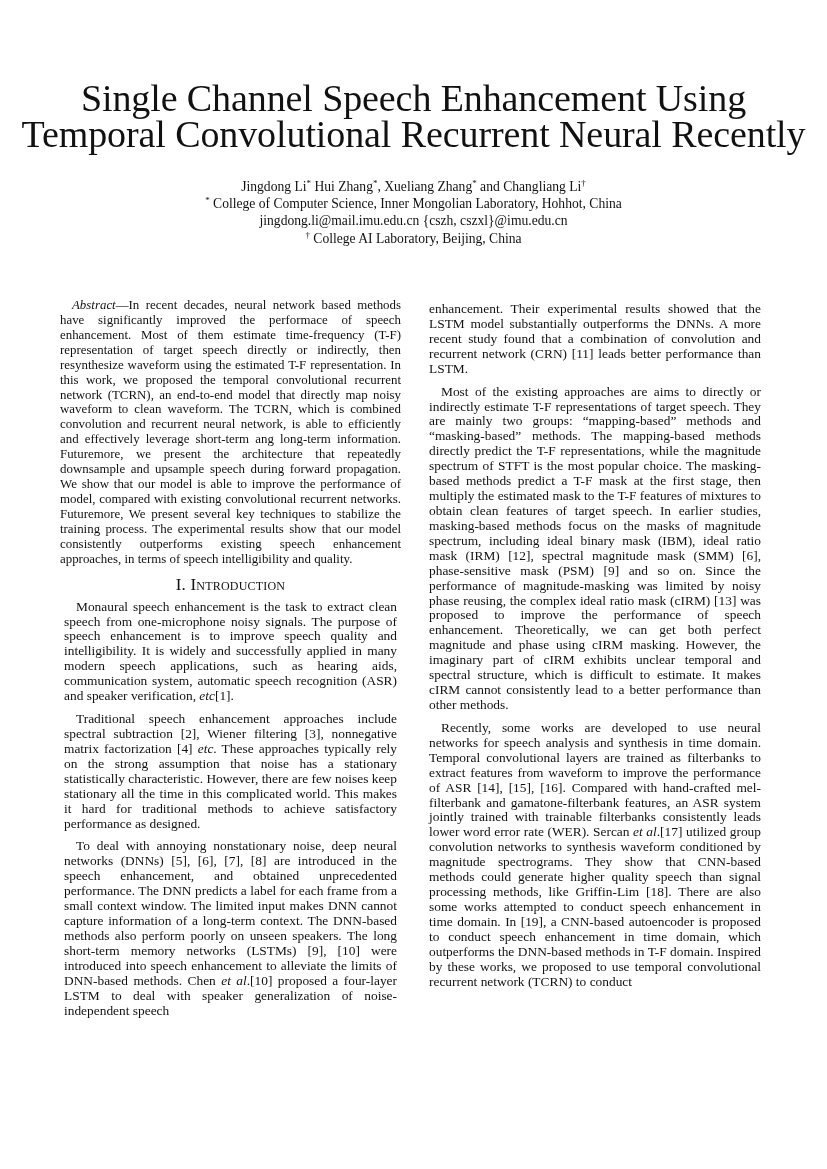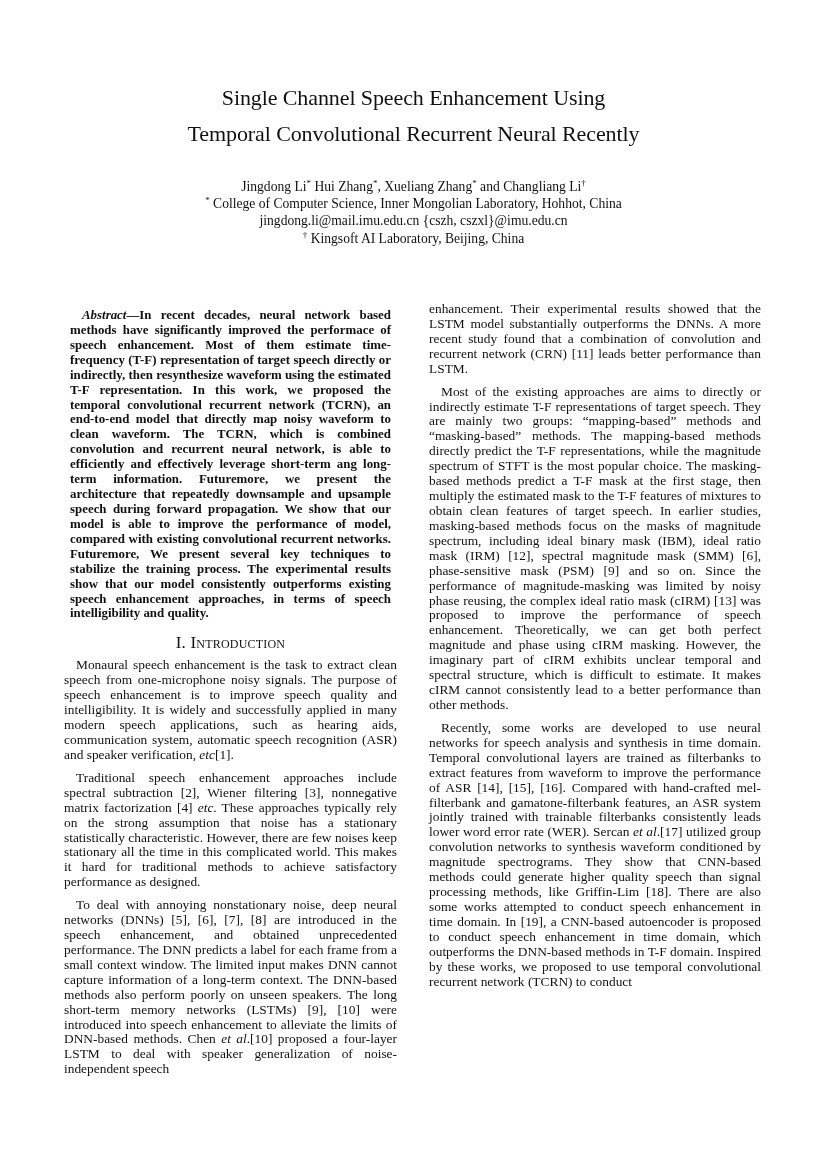--- a/index.html
+++ b/index.html
@@ -1,46 +1,46 @@
 <!DOCTYPE html>
 <html><head>
 <meta charset="utf-8">
 <style>
   html, body { margin: 0; padding: 0; background: #ffffff; }
   body { width: 827px; height: 1169px; position: relative; overflow: hidden; color: #111; font-family: "Liberation Serif", "DejaVu Serif", serif; }
-  .title { position: absolute; left: 0; width: 827px; top: 80px; text-align: center; font-size: 22px; line-height: 36px; letter-spacing: -0.1px; }
+  .title { position: absolute; left: 0; width: 827px; top: 80px; text-align: center; font-size: 38px; line-height: 36px; letter-spacing: -0.1px; }
   .title div { white-space: nowrap; }
   .authors { position: absolute; left: 0; width: 827px; top: 178px; text-align: center; font-size: 13.6px; line-height: 17.2px; }
   .authors div { white-space: nowrap; }
   sup { font-size: 9px; vertical-align: top; position: relative; top: -3px; }
   .col { position: absolute; top: 294px; font-size: 13.4px; line-height: 14.92px; text-align: justify; hyphens: none; }
   .col-left { left: 56px; width: 349px; }
   .col-right { left: 421px; width: 348px; }
-  .abstract { font-weight: bold; font-size: 12.9px; line-height: 14.92px; margin: 14px; }
+  .abstract { font-weight: normal; font-size: 12.9px; line-height: 14.92px; margin: 4px; }
   .abstract .abs-label { font-style: italic; }
   .section-heading { text-align: center; margin: 10px 0 3px 0; font-size: 17px; line-height: 15px; font-variant: small-caps; letter-spacing: 0.2px; }
   p { margin: 8px; text-indent: 12px; }
   p.no-indent { text-indent: 0; }
   .it { font-style: italic; }
 </style>
 </head>
 <body>
 
 <div class="title">
   <div>Single Channel Speech Enhancement Using</div>
   <div>Temporal Convolutional Recurrent Neural Recently</div>
 </div>
 
 <div class="authors">
   <div>
     <span>Jingdong Li</span><sup>*</sup><span style="white-space:pre"> </span><span>Hui Zhang</span><sup>*</sup><span style="white-space:pre">, </span><span>Xueliang Zhang</span><sup>*</sup><span style="white-space:pre"> and </span><span>Changliang Li</span><sup>†</sup>
   </div>
   <div><sup>*</sup> <span>College of Computer Science, Inner Mongolian Laboratory, Hohhot, China</span></div>
   <div>jingdong.li@mail.imu.edu.cn {cszh, cszxl}@imu.edu.cn</div>
-  <div><sup>†</sup> <span>Kingsoft AI Laboratory, Beijing, China</span></div>
+  <div><sup>†</sup> <span>College AI Laboratory, Beijing, China</span></div>
 </div>
 
 <div class="col col-left">
   <p class="abstract"><span class="abs-label">Abstract</span><span>—</span><span>In recent decades, neural network based methods have significantly improved the performace of speech enhancement. Most of them estimate time-frequency (T-F) representation of target speech directly or indirectly, then resynthesize waveform using the estimated T-F representation. In this work, we proposed the temporal convolutional recurrent network (TCRN), an end-to-end model that directly map noisy waveform to clean waveform. The TCRN, which is combined convolution and recurrent neural network, is able to efficiently and effectively leverage short-term ang long-term information. Futuremore, we present the architecture that repeatedly downsample and upsample speech during forward propagation. We show that our model is able to improve the performance of model, compared with existing convolutional recurrent networks. Futuremore, We present several key techniques to stabilize the training process. The experimental results show that our model consistently outperforms existing speech enhancement approaches, in terms of speech intelligibility and quality.</span></p>
   <div class="section-heading">I. Introduction</div>
   <div id="left-paras">
       <p><span>Monaural speech enhancement is the task to extract clean speech from one-microphone noisy signals. The purpose of speech enhancement is to improve speech quality and intelligibility. It is widely and successfully applied in many modern speech applications, such as hearing aids, communication system, automatic speech recognition (ASR) and speaker verification, </span><span class="it">etc</span><span>[1].</span></p>
       <p><span>Traditional speech enhancement approaches include spectral subtraction [2], Wiener filtering [3], nonnegative matrix factorization [4] </span><span class="it">etc</span><span>. These approaches typically rely on the strong assumption that noise has a stationary statistically characteristic. However, there are few noises keep stationary all the time in this complicated world. This makes it hard for traditional methods to achieve satisfactory performance as designed.</span></p>
       <p><span>To deal with annoying nonstationary noise, deep neural networks (DNNs) [5], [6], [7], [8] are introduced in the speech enhancement, and obtained unprecedented performance. The DNN predicts a label for each frame from a small context window. The limited input makes DNN cannot capture information of a long-term context. The DNN-based methods also perform poorly on unseen speakers. The long short-term memory networks (LSTMs) [9], [10] were introduced into speech enhancement to alleviate the limits of DNN-based methods. Chen </span><span class="it">et al</span><span>.[10] proposed a four-layer LSTM to deal with speaker generalization of noise-independent speech</span></p>
     </div>

